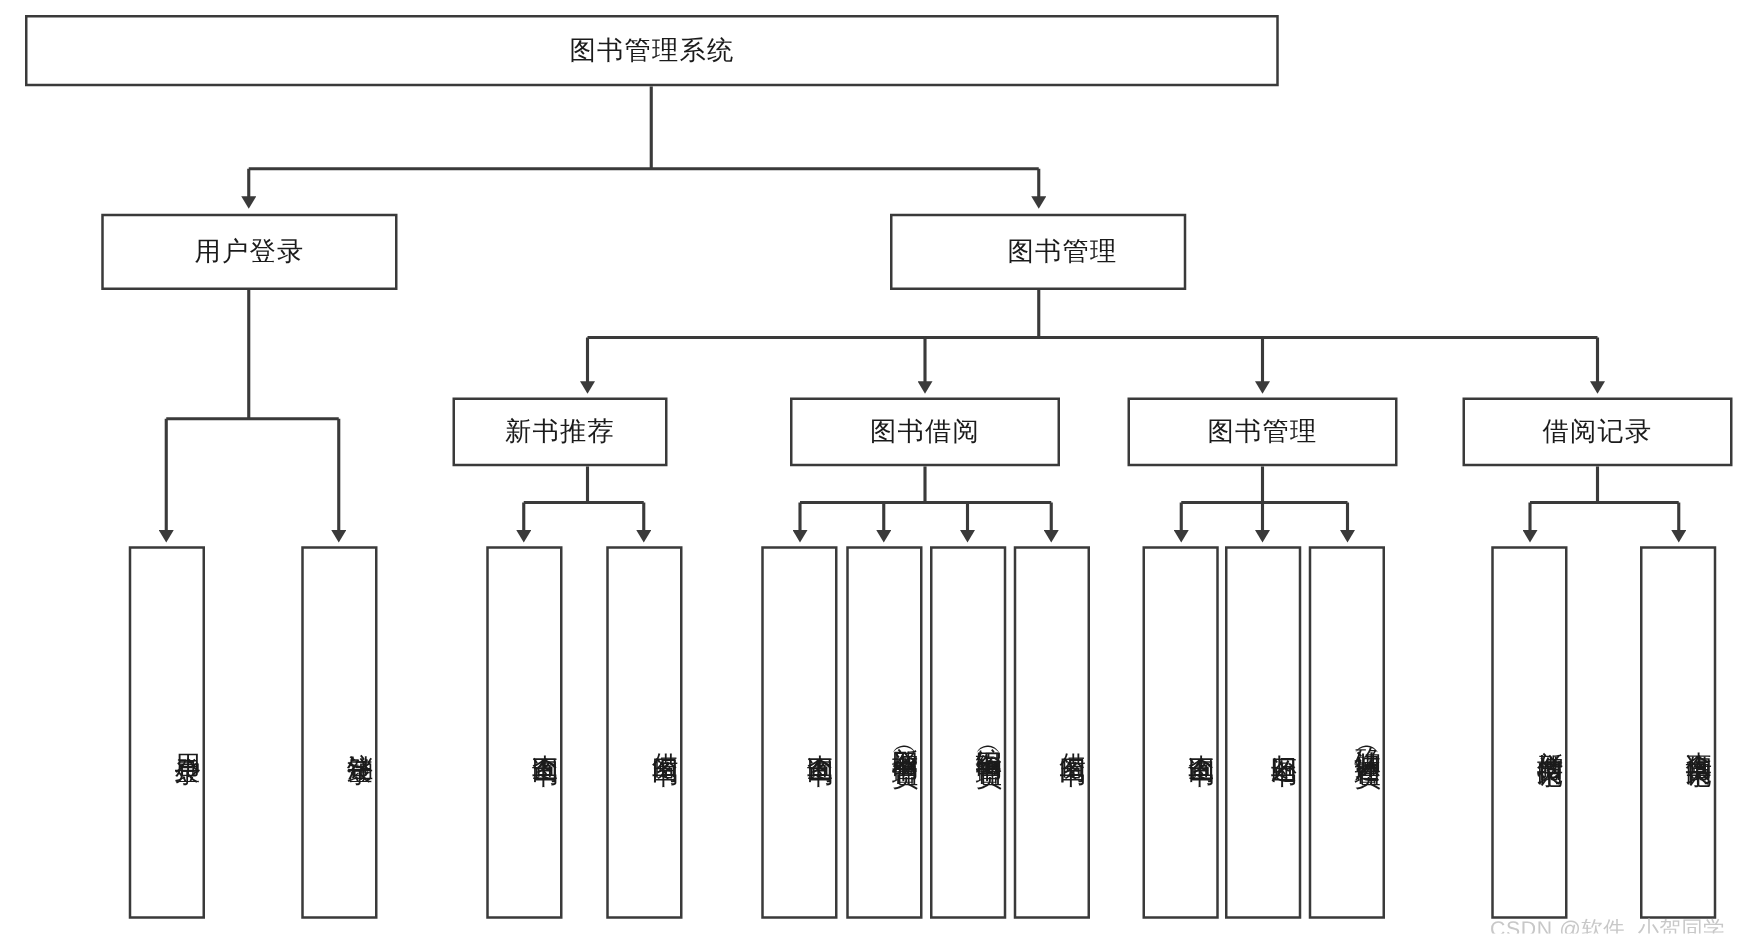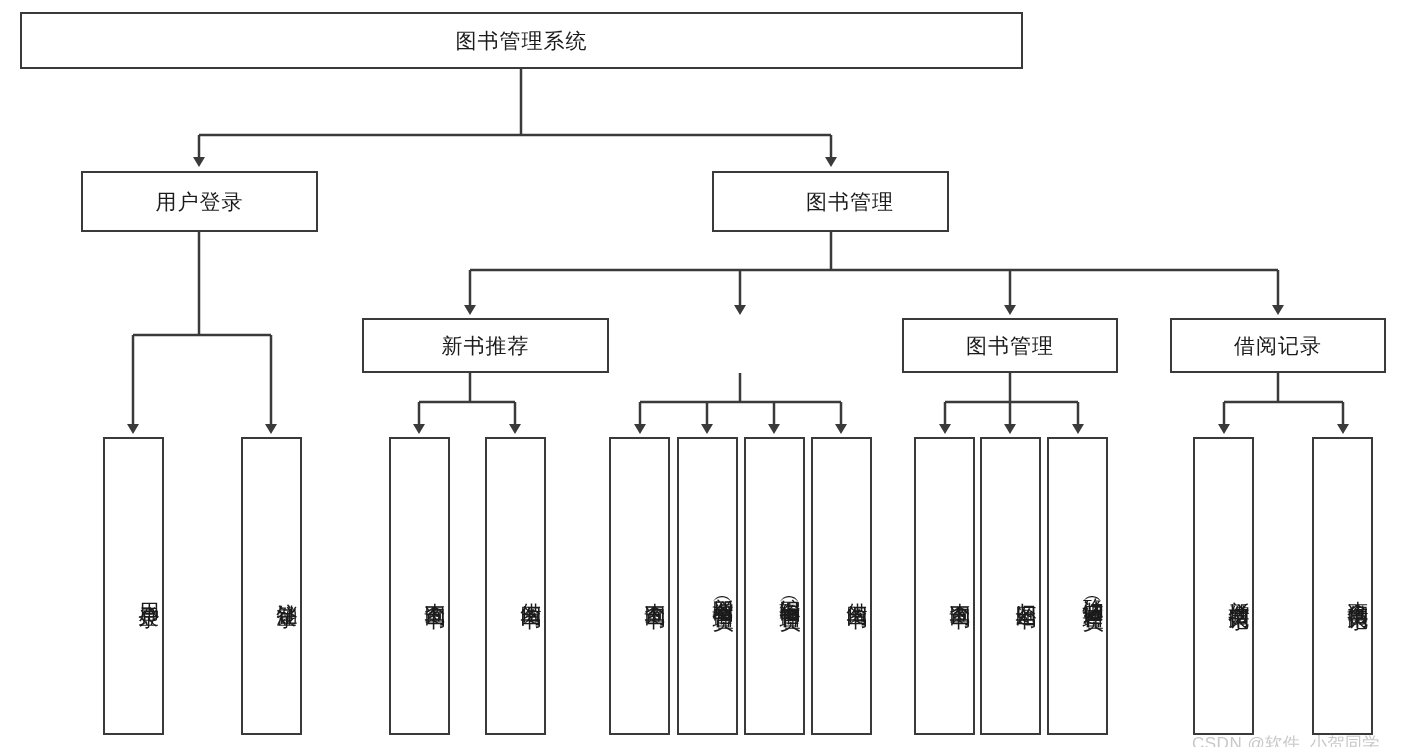--- a/index.html
+++ b/index.html
@@ -126,22 +126,25 @@
     <span>图书管理系统</span>
   </div>
 
   <div class="node horiz" style="left:81px; top:171px; width:237px; height:61px;">
     <span>用户登录</span>
   </div>
   <div class="node horiz" style="left:712px; top:171px; width:237px; height:61px;padding-left:39px;">
     <span>图书管理</span>
   </div>
 
-  <div class="node horiz" style="left:362px; top:318px; width:247px; height:55px;">
+  <div class="node horiz" style="left:362px; top:318px; width:172px; height:55px;">
     <span>新书推荐</span>
+  </div>
+  <div class="node horiz" style="left:632px; top:318px; width:216px; height:55px;">
+    <span>图书借阅</span>
   </div>
   <div class="node horiz" style="left:902px; top:318px; width:216px; height:55px;">
     <span>图书管理</span>
   </div>
   <div class="node horiz" style="left:1170px; top:318px; width:216px; height:55px;">
     <span>借阅记录</span>
   </div>
 
   <div class="node vert" style="left:103px; top:437px; width:61px; height:298px;">
     <span class="vlabel">用户登录</span>

